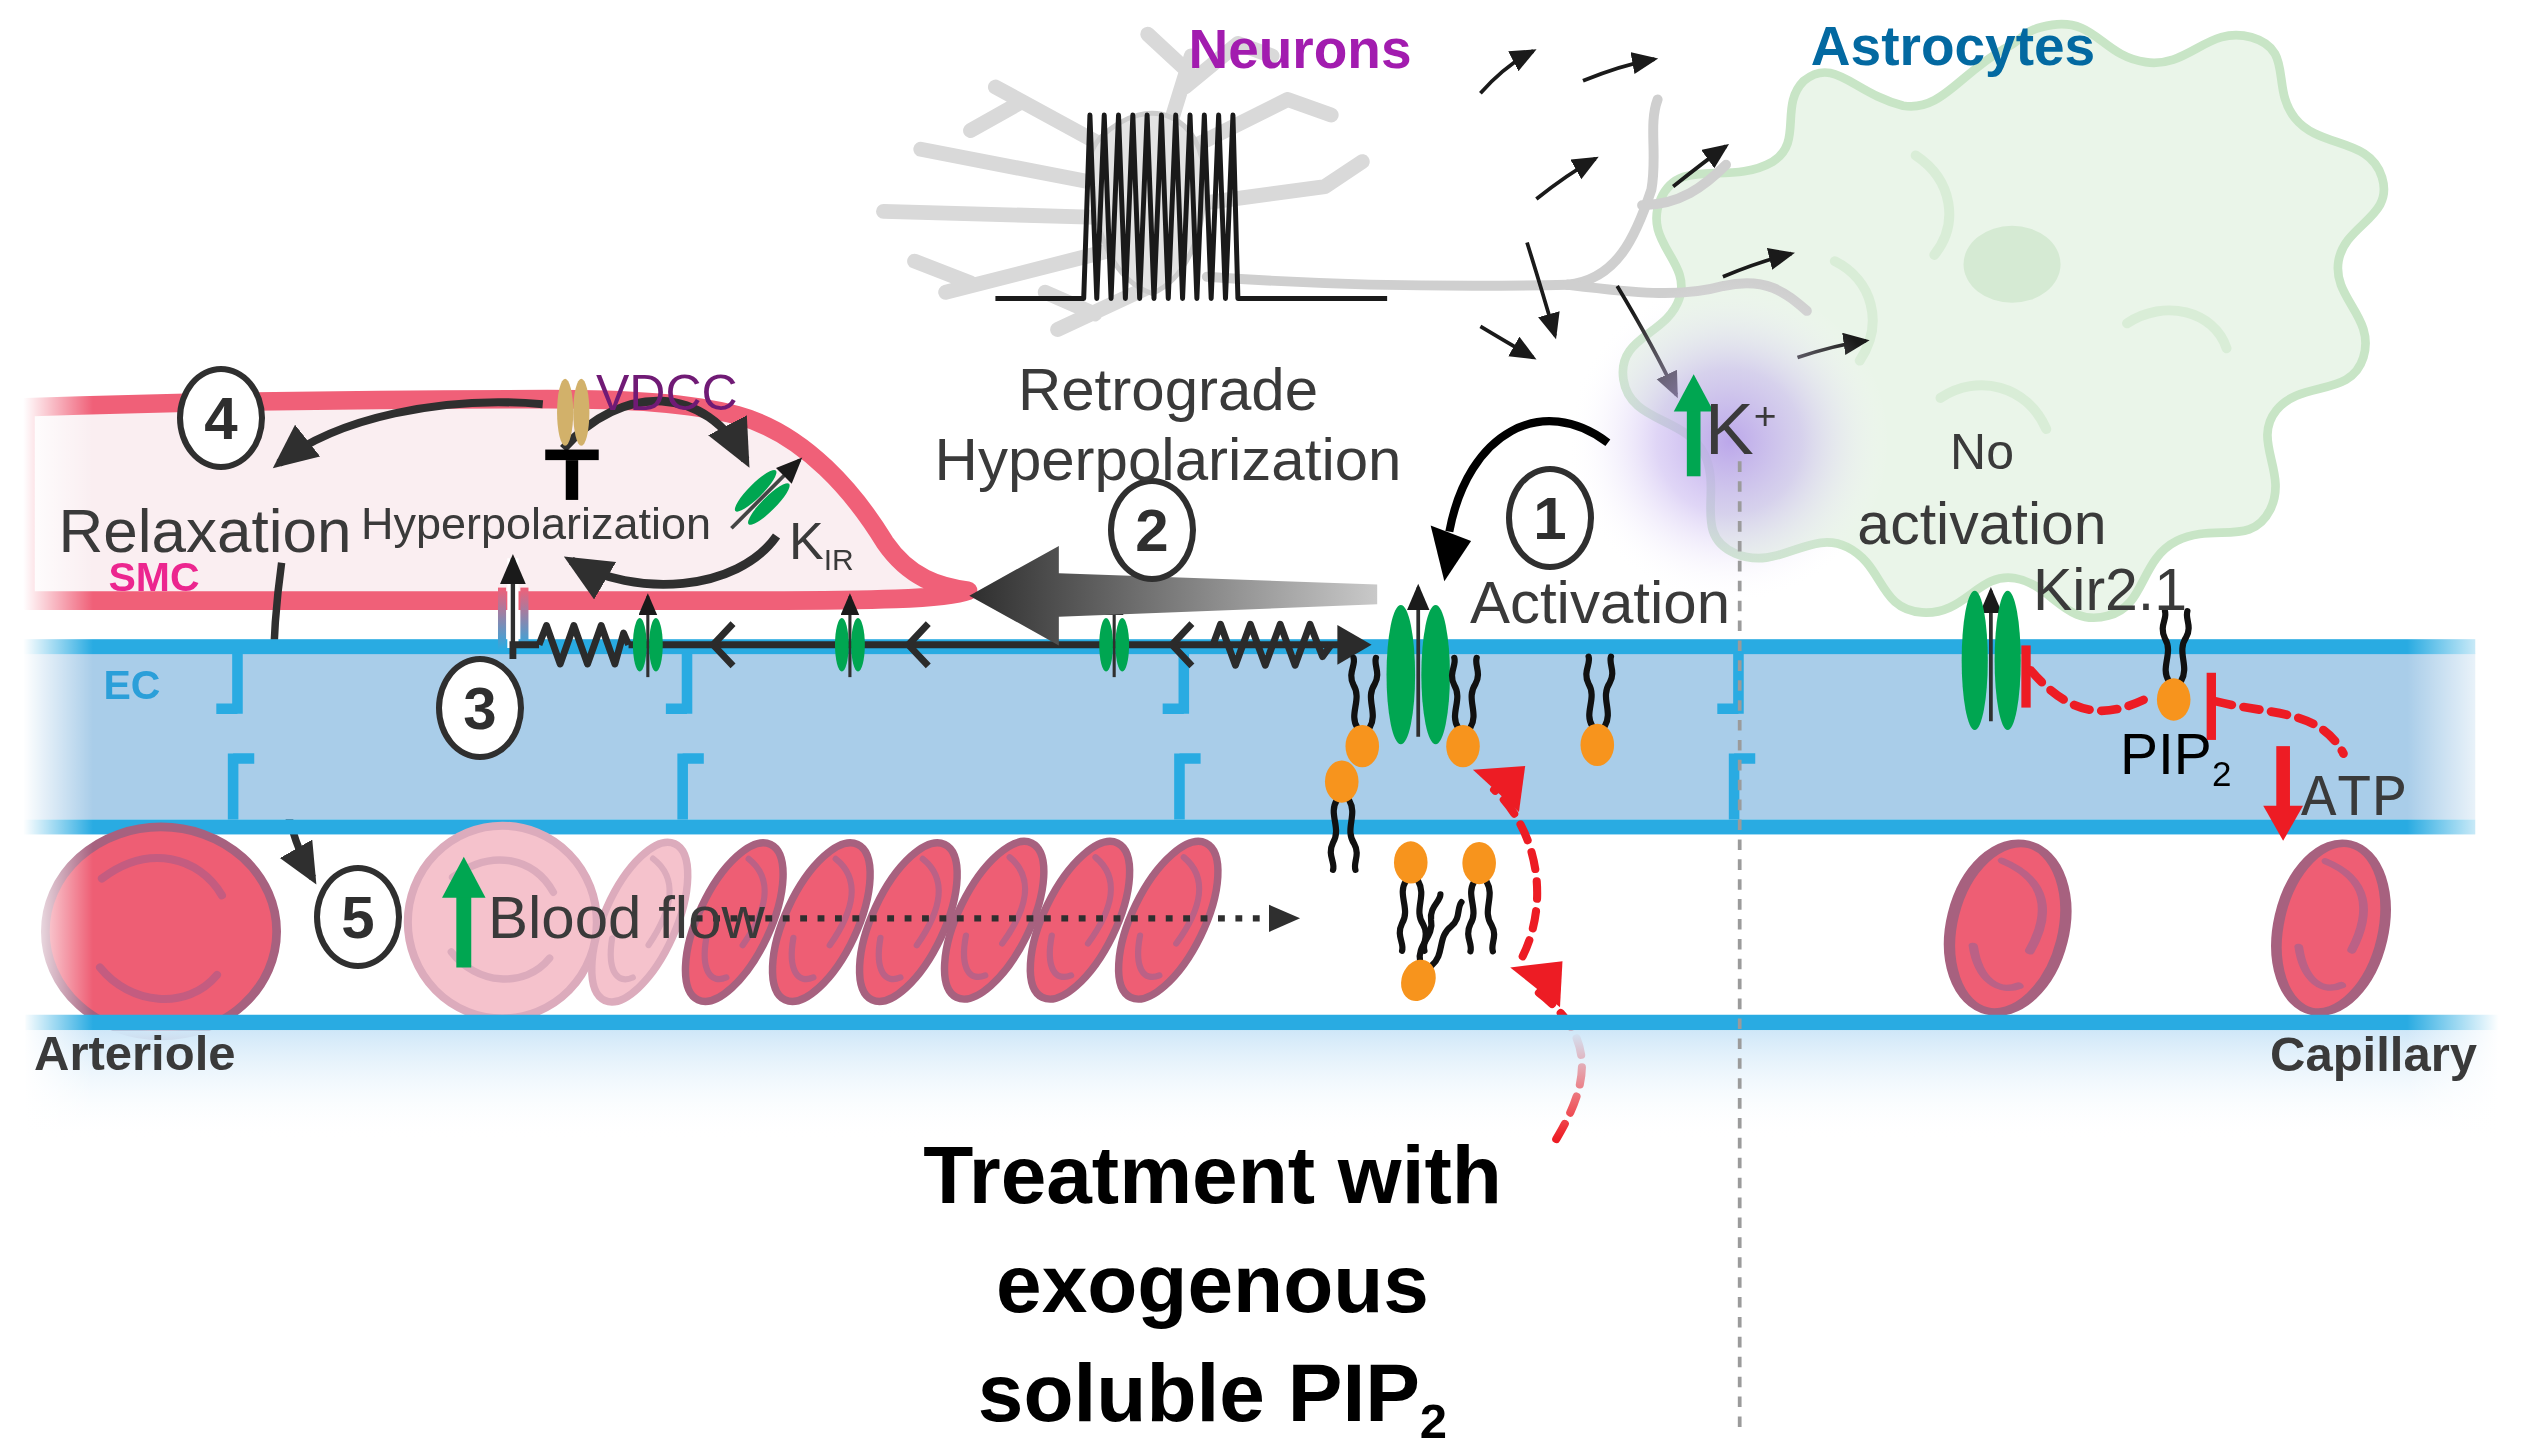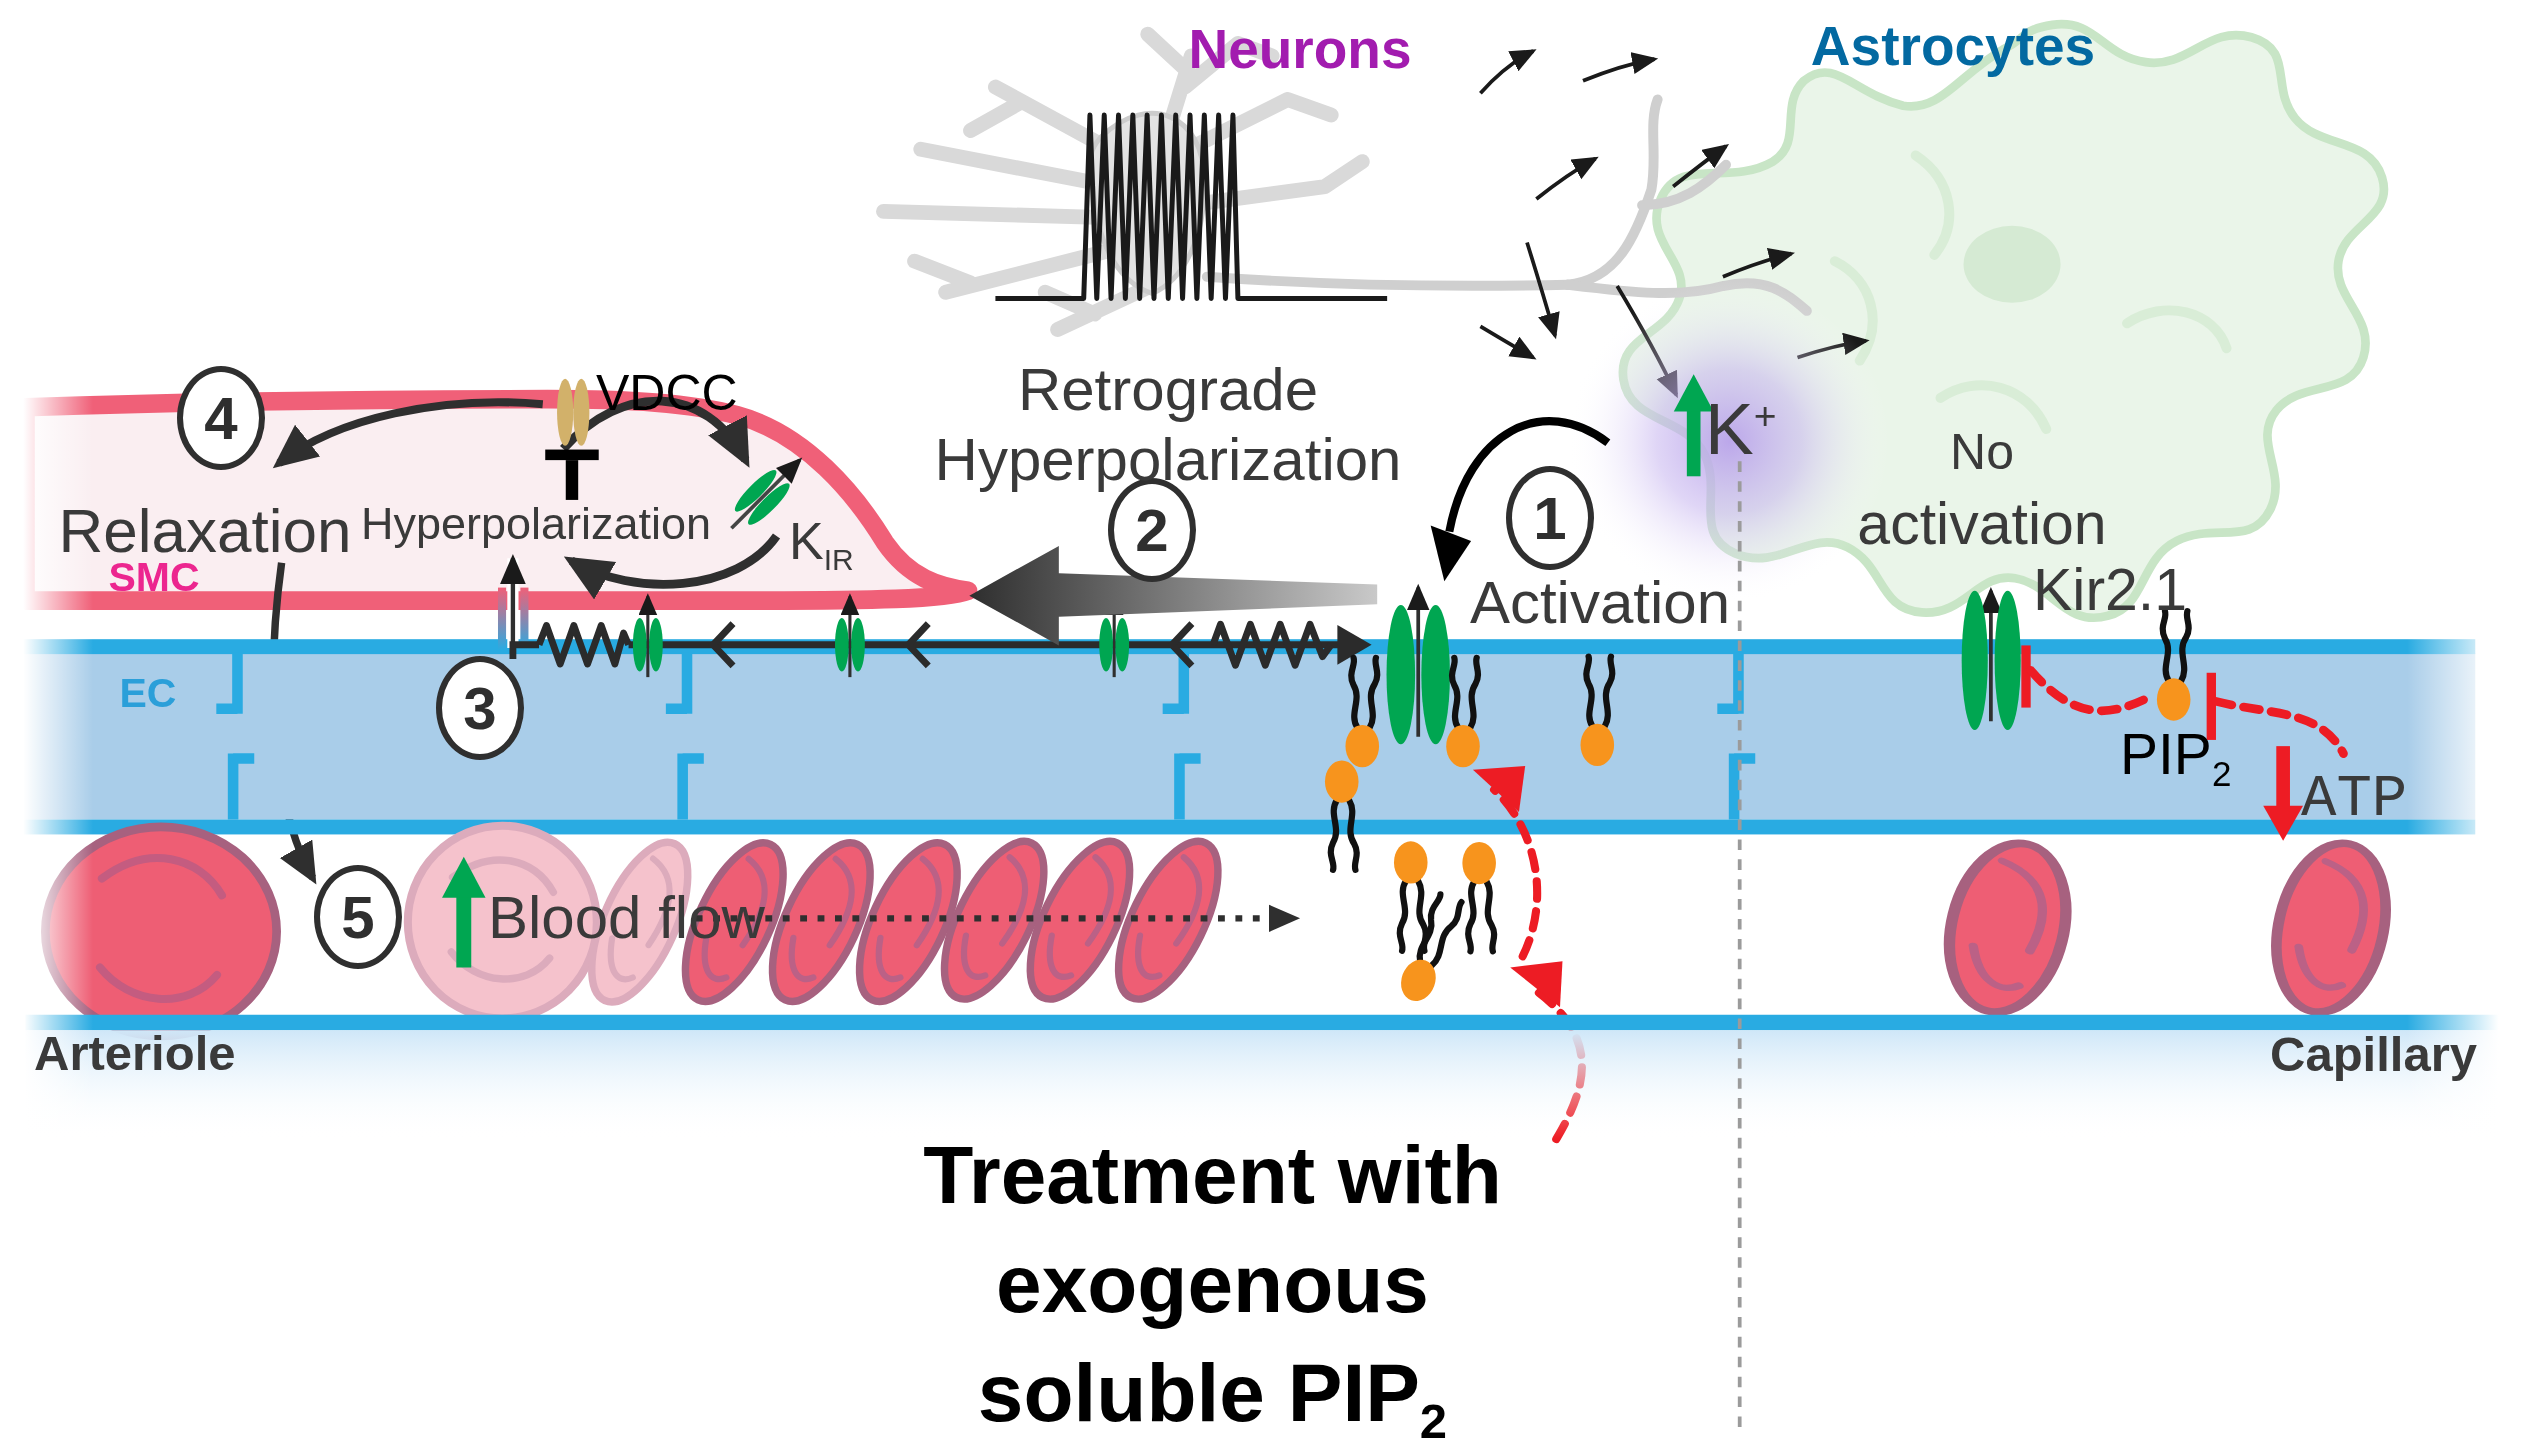--- a/index.html
+++ b/index.html
@@ -326,30 +326,30 @@
 <div class="lbl center" style="left:205px;top:530px;font-size:62px;z-index:50;">Relaxation</div>
 
 <div class="circ" style="left:358px;top:917px;">5</div>
 <div class="lbl" style="left:488px;top:883px;font-size:60px;z-index:50;text-align:right;">Blood flow</div>
 
 <div class="lbl center" style="left:1982px;top:452px;font-size:50px;z-index:50;">No</div>
 <div class="lbl center" style="left:1982px;top:524px;font-size:59px;z-index:50;">activation</div>
 
 <div class="lbl center" style="left:2110px;top:590px;font-size:59px;z-index:50;">Kir2.1</div>
 
-<div class="lbl" style="left:596px;top:364px;font-size:50px;z-index:50;color:#000000;">VDCC</div>
+<div class="lbl" style="left:596px;top:364px;font-size:50px;z-index:50;color:#701a75;">VDCC</div>
 
 <div class="lbl center" style="left:536px;top:524px;font-size:45px;z-index:50;">Hyperpolarization</div>
 
 <div class="lbl" style="left:789px;top:511px;font-size:52px;z-index:50;">
   <span>K</span><sub style="font-size:30px;">IR</sub>
 </div>
 
 <div class="lbl center" style="left:154px;top:577px;font-size:41px;font-weight:bold;color:#ec268f;z-index:50;">SMC</div>
-<div class="lbl center" style="left:148px;top:685px;font-size:41px;font-weight:bold;color:#2b9fd9;z-index:50;margin-top:8px;">EC</div>
+<div class="lbl center" style="left:132px;top:685px;font-size:41px;font-weight:bold;color:#2b9fd9;z-index:50;">EC</div>
 
 <div class="lbl" style="left:2120px;top:721px;font-size:57px;color:#000;z-index:50;">
   <span>PIP</span><sub style="font-size:35px;">2</sub>
 </div>
 <div class="lbl" style="left:2301px;top:766px;font-size:59px;z-index:50;font-family:Liberation Mono, monospace;">ATP</div>
 
 <div class="lbl" style="left:34px;top:1025px;font-size:49px;font-weight:bold;z-index:50;">Arteriole</div>
 <div class="lbl" style="right:61px;top:1026px;left:auto;font-size:49px;font-weight:bold;z-index:50;position:absolute;margin-left:48px;">Capillary</div>
 
 <div class="bigheading" style="left:715px;top:1120px;width:995px;">

